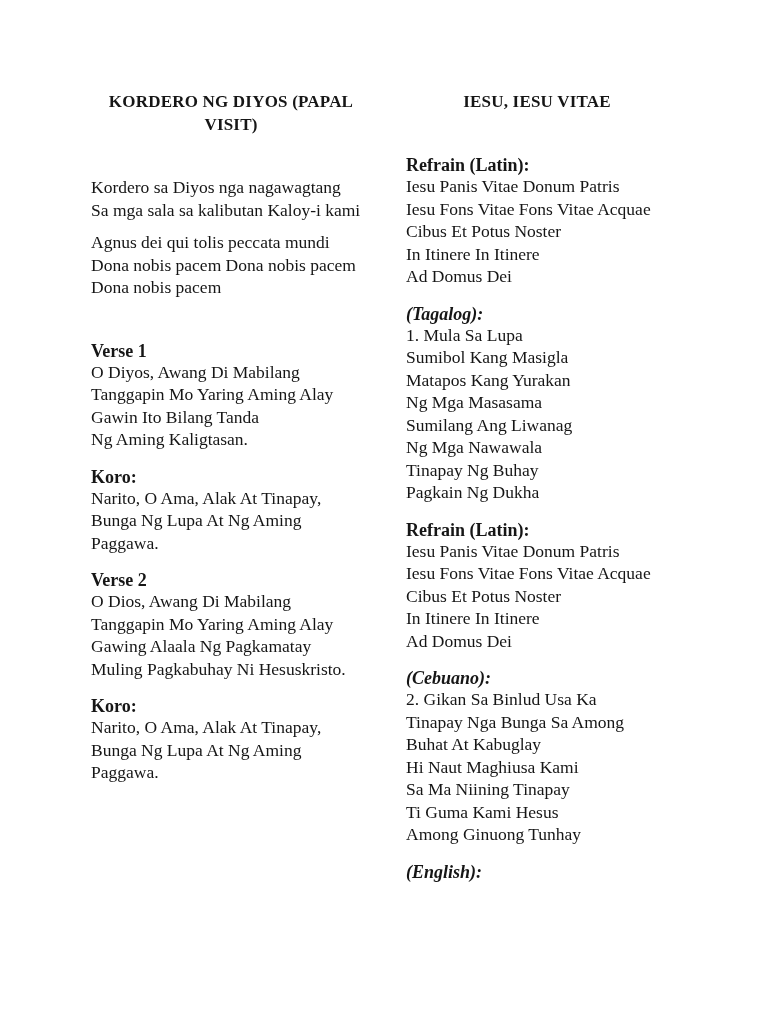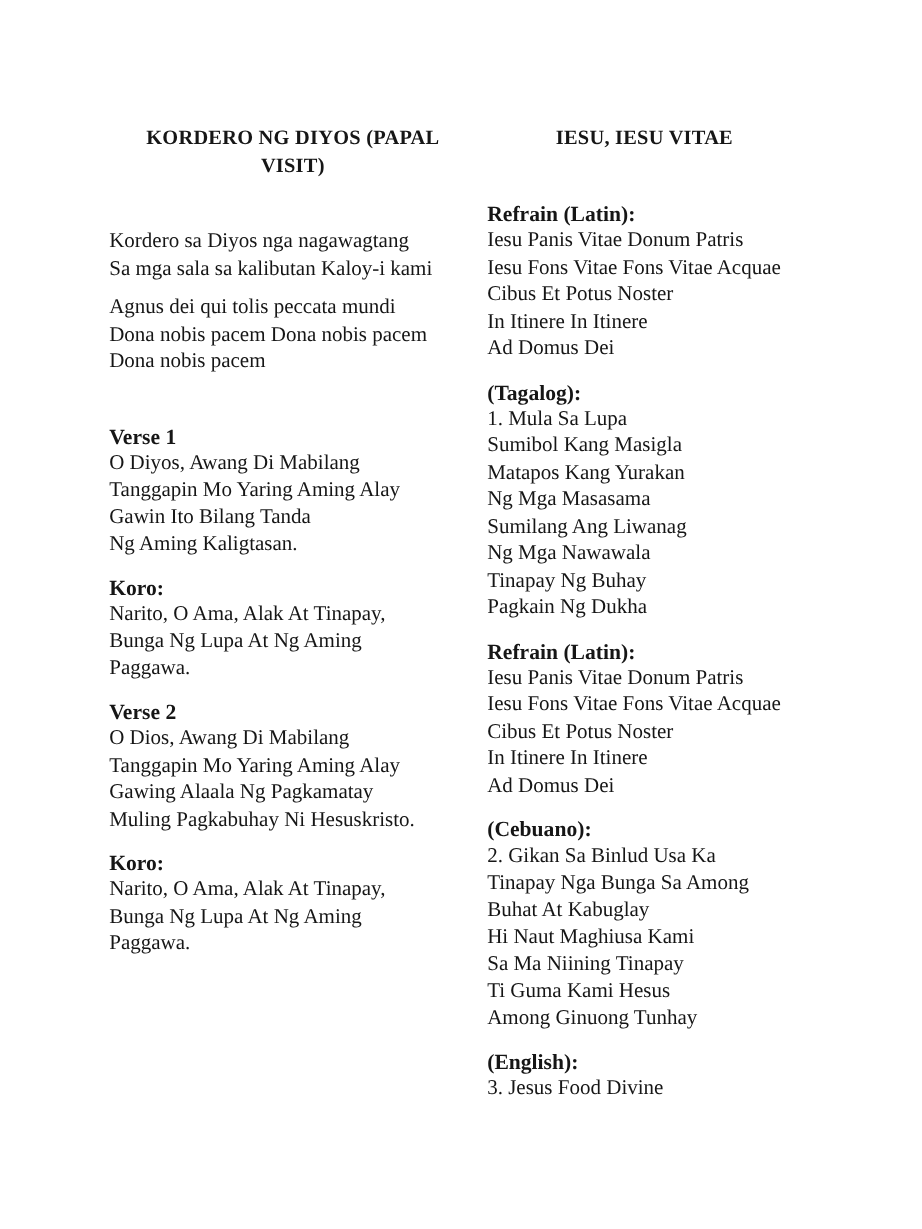--- a/index.html
+++ b/index.html
@@ -22,21 +22,21 @@
   }
   .col-left {
     left: 91px;
     width: 288px;
   }
   .col-right {
     left: 406px;
     width: 262px;
   }
   .song-title {
-    margin: 13px;
+    margin: 0;
     font-size: 17px;
     line-height: 23px;
     font-weight: bold;
     text-align: center;
     letter-spacing: 0.2px;
     white-space: normal;
   }
   .col-left .song-title {
     width: 280px;
   }
@@ -67,20 +67,21 @@
   .section .stanza {
     margin-bottom: 0;
   }
   .section-label {
     font-size: 18px;
     line-height: 20px;
     font-weight: bold;
     white-space: pre-line;
   }
   .section-label.italic {
+    font-style: italic;
   }
 </style>
 </head>
 <body>
 
 <div class="page">
 
   <div class="col col-left">
 
     <h1 class="song-title title-gap-after">KORDERO NG DIYOS (PAPAL VISIT)</h1>
@@ -166,18 +167,17 @@
 Tinapay Nga Bunga Sa Among
 Buhat At Kabuglay
 Hi Naut Maghiusa Kami
 Sa Ma Niining Tinapay
 Ti Guma Kami Hesus
 Among Ginuong Tunhay</div>
     </div>
 
     <div class="section">
       <div class="section-label italic">(English):</div>
-      <div class="stanza">3. Jesus Food Divine</div>
     </div>
 
   </div>
 
 </div>
 
 </body></html>

